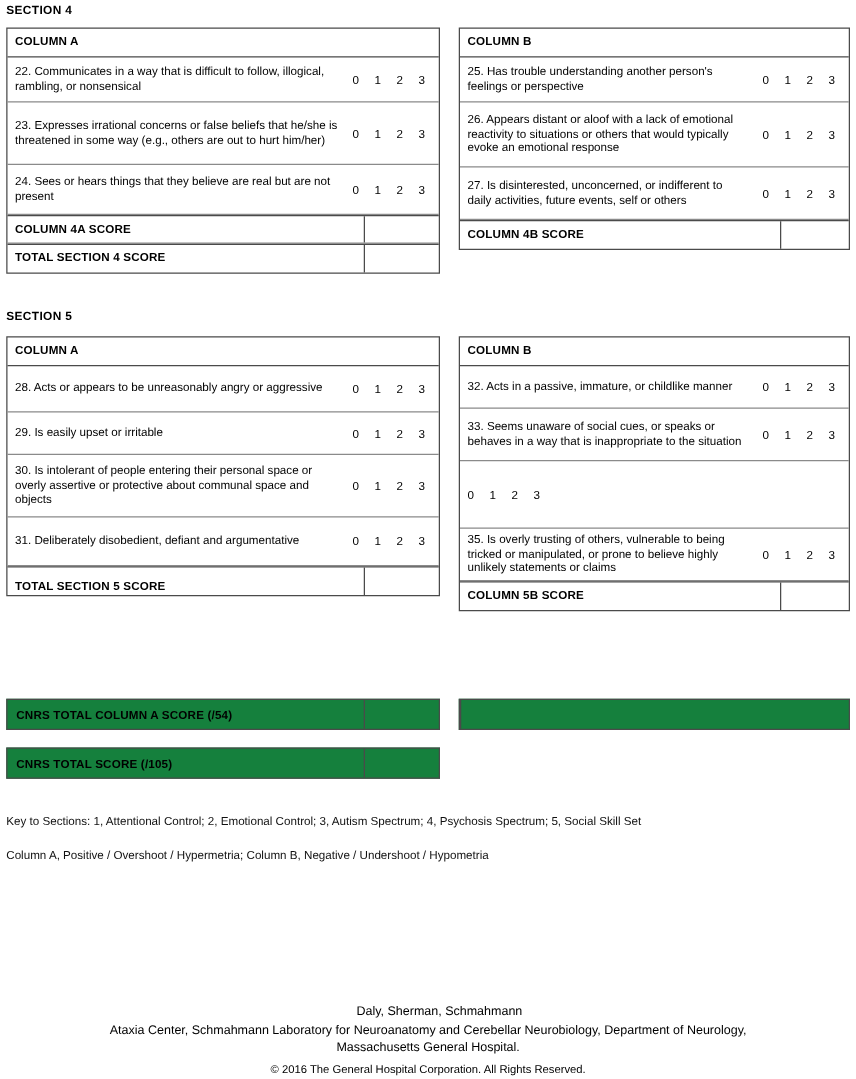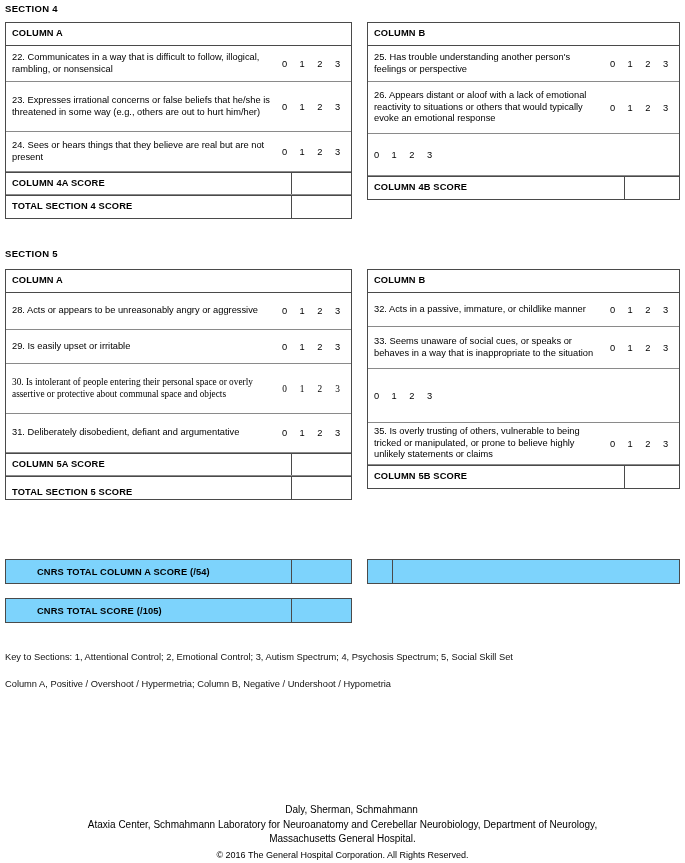--- a/index.html
+++ b/index.html
@@ -86,22 +86,21 @@
     border-left: 1.4px solid #4a4a4a;
     box-sizing: border-box;
   }
 
   
   .totalbar {
     position: absolute;
     border: 1.4px solid #4a4a4a;
     box-sizing: border-box;
     display: flex;
-    background: #7dd3fc;
-    padding-left: 24px;
+    background: #15803d;
   }
   .totalbar .tb-label {
     flex: 1 1 auto;
     display: flex;
     align-items: center;
     padding-left: 7px;
     font-size: 9.3px;
     font-weight: bold;
     letter-spacing: 0.15px;
     box-sizing: border-box;
@@ -217,20 +216,21 @@
       <div class="cell-label" style="width:236px;">26. Appears distant or aloof with a lack of emotional reactivity to situations or others that would typically evoke an emotional response</div>
       <div class="ratings" style="width:75px;">
         <span>0</span>
         <span>1</span>
         <span>2</span>
         <span>3</span>
       </div>
     </div>
 
     <div class="row" style="height:42px;">
+      <div class="cell-label" style="width:236px;">27. Is disinterested, unconcerned, or indifferent to daily activities, future events, self or others</div>
       <div class="ratings" style="width:75px;">
         <span>0</span>
         <span>1</span>
         <span>2</span>
         <span>3</span>
       </div>
     </div>
 
     <div class="row thick-top" style="height:23px;">
       <div class="cell-label bold" style="width:256px;">COLUMN 4B SCORE</div>
@@ -259,44 +259,40 @@
     <div class="row" style="height:34px;">
       <div class="cell-label" style="width:270px;">29. Is easily upset or irritable</div>
       <div class="ratings" style="width:75px;">
         <span>0</span>
         <span>1</span>
         <span>2</span>
         <span>3</span>
       </div>
     </div>
 
-    <div class="row" style="height:50px;font-family:Liberation Serif, serif;">
+    <div class="row" style="height:50px;">
       <div class="cell-label" style="width:270px;">30. Is intolerant of people entering their personal space or overly assertive or protective about communal space and objects</div>
       <div class="ratings" style="width:75px;">
         <span>0</span>
         <span>1</span>
         <span>2</span>
         <span>3</span>
       </div>
     </div>
 
     <div class="row" style="height:39px;">
       <div class="cell-label" style="width:270px;">31. Deliberately disobedient, defiant and argumentative</div>
       <div class="ratings" style="width:75px;">
         <span>0</span>
         <span>1</span>
         <span>2</span>
         <span>3</span>
       </div>
     </div>
 
-    <div class="row thick-top" style="height:23px;">
-      <div class="cell-label bold" style="width:285px;">COLUMN 5A SCORE</div>
-      <div class="score-box" style="width:60px;"></div>
-    </div>
 
     <div class="row" style="height:23px; border-top:1.4px solid #4a4a4a;">
       <div class="cell-label bold" style="width:285px;margin-top:10px;">TOTAL SECTION 5 SCORE</div>
       <div class="score-box" style="width:60px;"></div>
     </div>
   </div>
 
   <div class="tbl" style="left:367px; top:269px; width:313px;">
 
     <div class="row hdr-row" style="height:23px;">

